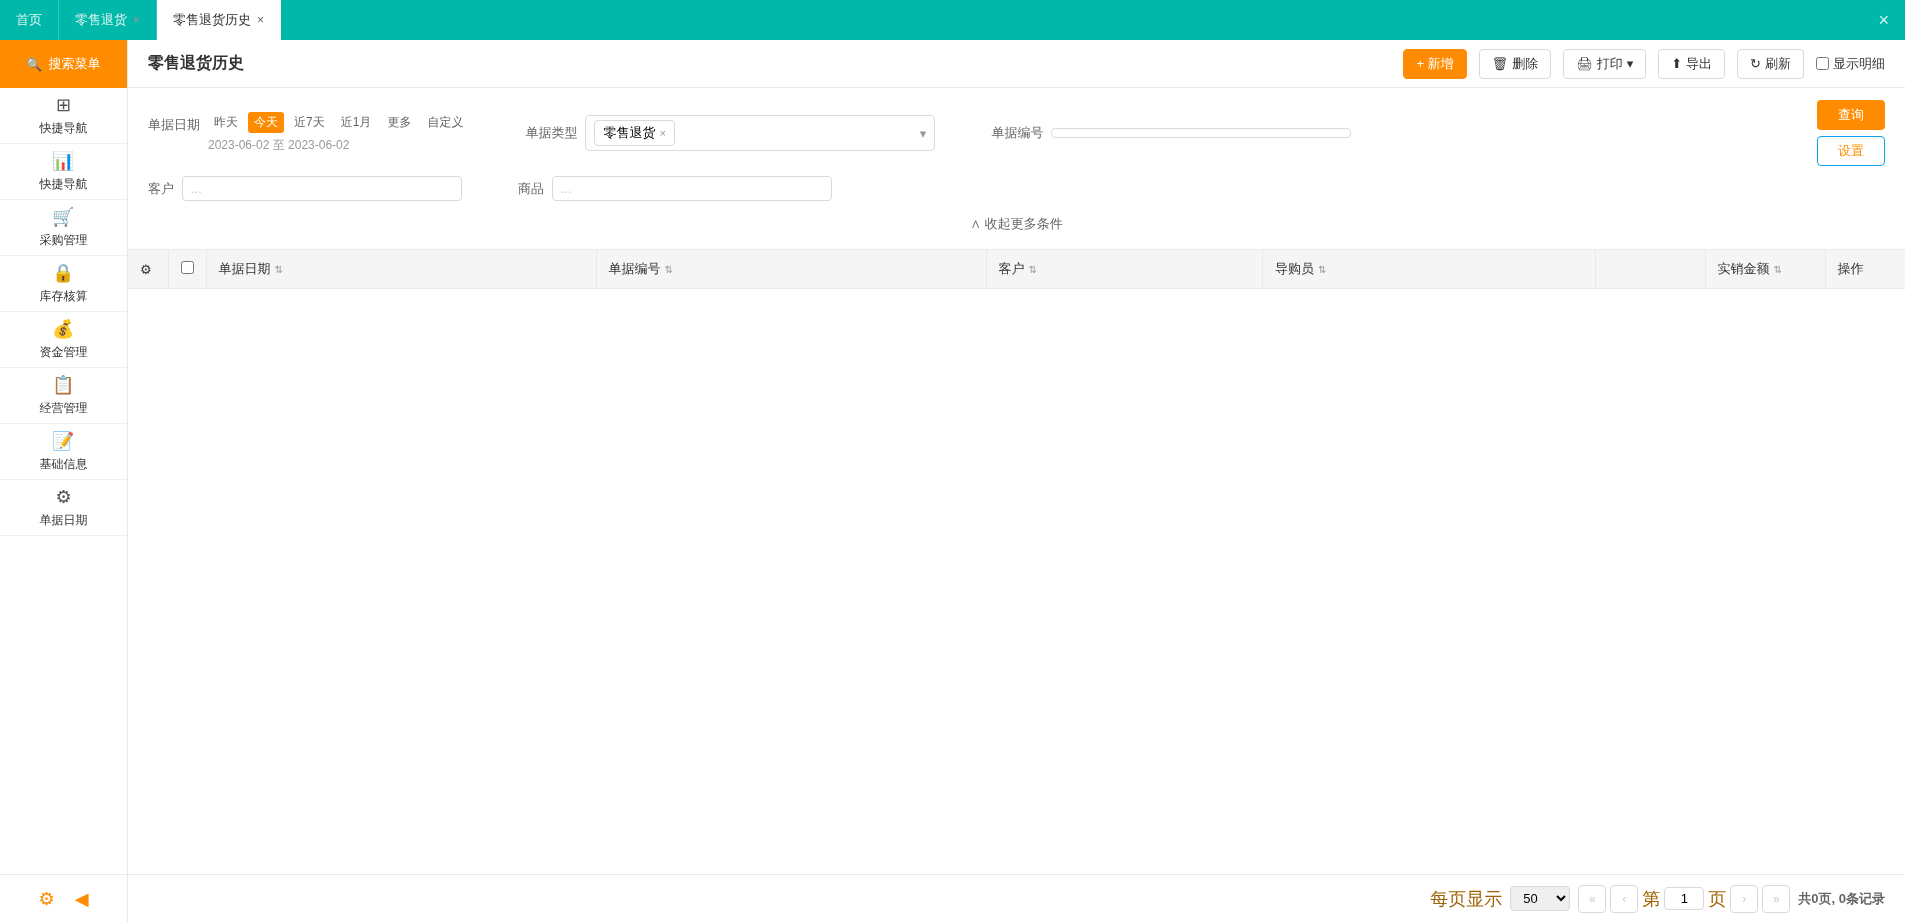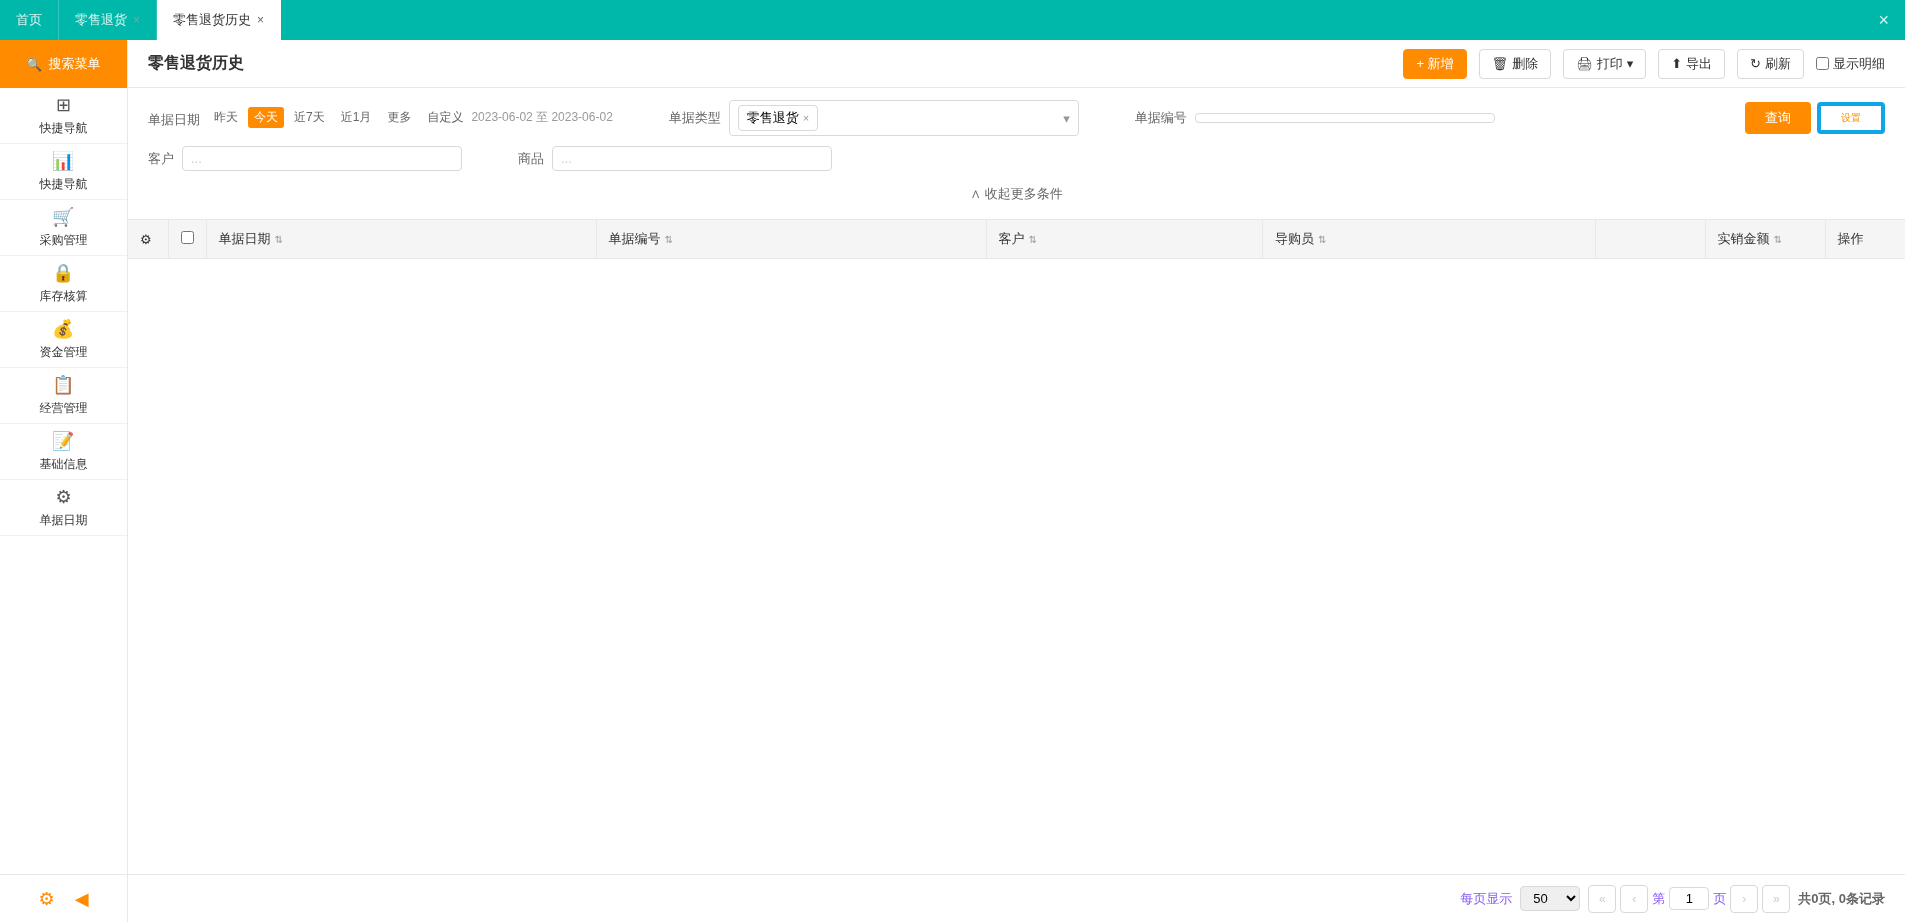--- a/index.html
+++ b/index.html
@@ -63,33 +63,33 @@
     .th-checkbox { width: 36px; }
     .th-amount { text-align: right; }
 
     
     .empty-state { display: flex; flex-direction: column; align-items: center; justify-content: center; flex: 1; padding: 80px 0; }
     .empty-icon { width: 120px; height: 100px; position: relative; margin-bottom: 12px; }
     .empty-text { color: #999; font-size: 14px; }
 
     
     .pagination-bar { height: 48px; background: #fff; border-top: 1px solid #e8e8e8; display: flex; align-items: center; justify-content: flex-end; padding: 0 20px; gap: 8px; flex-shrink: 0; }
-    .pagination-label { color: #8b5cf6; font-size: 13px; }
+    .pagination-label { color: #a16207; font-size: 18px; }
     .pagination-select { border: 1px solid #d9d9d9; border-radius: 4px; padding: 3px 8px; font-size: 13px; cursor: pointer; }
     .pagination-nav { display: flex; align-items: center; gap: 4px; }
     .page-btn { width: 28px; height: 28px; display: flex; align-items: center; justify-content: center; border: 1px solid #d9d9d9; border-radius: 4px; cursor: pointer; font-size: 12px; color: #666; background: #fff; }
     .page-btn.disabled { color: #ccc; cursor: not-allowed; }
     .page-input { width: 40px; border: 1px solid #d9d9d9; border-radius: 4px; padding: 3px 6px; font-size: 13px; text-align: center; }
     .page-info { color: #666; font-size: 13px; font-weight: bold; }
 
     
     .query-btn { background: #ff8c00; border: none; color: #fff; padding: 6px 20px; border-radius: 4px; cursor: pointer; font-size: 13px; }
-    .settings-btn { background: #fff; border: 4px solid #0ea5e9; color: #ff8c00; padding: 5px 20px; border-radius: 4px; cursor: pointer; font-size: 10px; }
-
-    .filter-right-btns { display: flex; flex-direction: row; gap: 6px; margin-left: auto; justify-content: space-between; }
+    .settings-btn { background: #fff; border: 1px solid #0ea5e9; color: #ff8c00; padding: 5px 20px; border-radius: 4px; cursor: pointer; font-size: 13px; }
+
+    .filter-right-btns { display: flex; flex-direction: column; gap: 6px; margin-left: auto; justify-content: space-between; }
 
     
     .empty-illustration { width: 120px; height: 100px; }
   </style>
 </head>
 <body>
 
 <div class="top-bar">
   <div class="tab-item">
     <span>首页</span>
@@ -184,21 +184,21 @@
           <span>显示明细</span>
         </label>
       </div>
     </div>
 
     <div class="filter-area">
       <div class="filter-row">
 
         <div style="display:flex;align-items:flex-start;gap:8px;">
           <span class="filter-label" style="margin-top:4px;">单据日期</span>
-          <div style="display:flex;gap:2px;">
+          <div style="display:flex;flex-direction:column;gap:2px;">
             <div class="date-options">
               <span class="date-option">昨天</span>
               <span class="date-option active">今天</span>
               <span class="date-option">近7天</span>
               <span class="date-option">近1月</span>
               <span class="date-option">更多</span>
               <span class="date-option">自定义</span>
             </div>
             <div class="date-range">2023-06-02 至 2023-06-02</div>
           </div>

